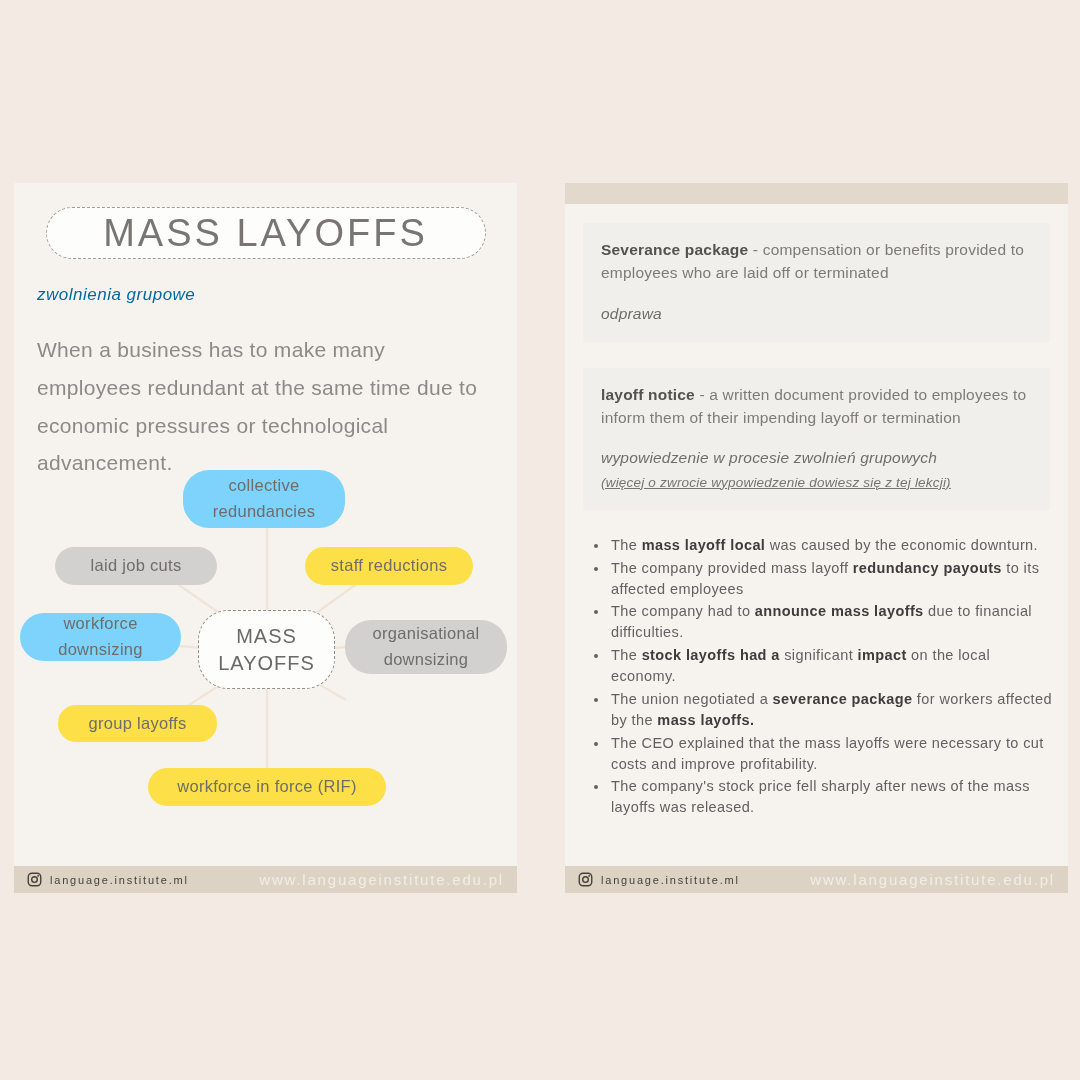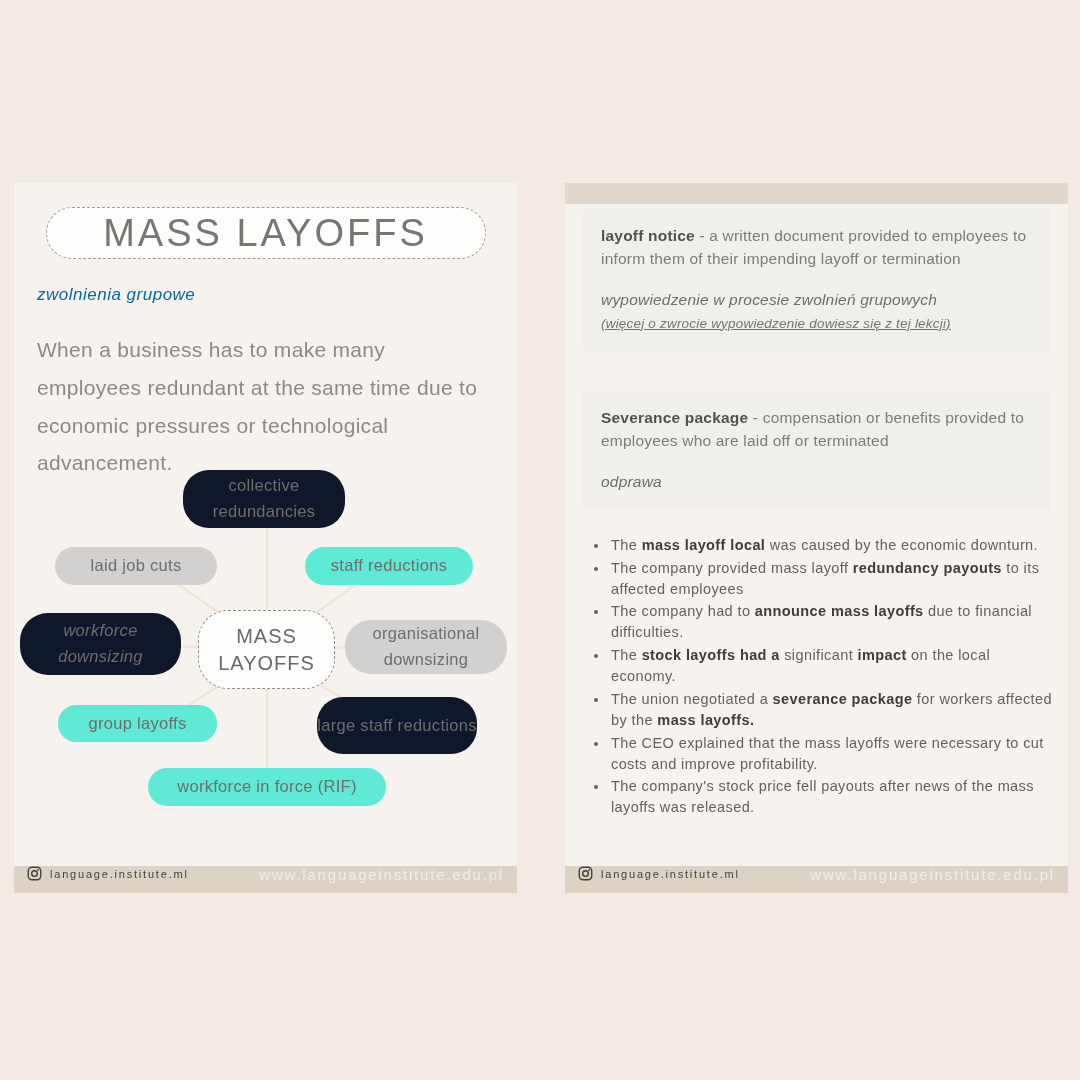--- a/index.html
+++ b/index.html
@@ -56,27 +56,27 @@
   .mindmap svg.lines { position:absolute; left:0; top:0; }
   .bubble {
     position:absolute;
     display:flex; align-items:center; justify-content:center;
     text-align:center;
     font-size:16.5px;
     line-height:1.55;
     letter-spacing:.3px;
     color:#6f6d6a;
   }
-  .tone-beige { background:#0f172a; }
-  .tone-light { background:#5eead4; }
+  .tone-beige { background:#7dd3fc; }
+  .tone-light { background:#fde047; }
   .tone-gray  { background:#d2d1cf; }
   .b0 { left:169px; top:10px;  width:162px; height:58px; border-radius:26px; }
   .b1 { left:41px;  top:87px;  width:162px; height:38px; border-radius:19px; }
   .b2 { left:291px; top:87px;  width:168px; height:38px; border-radius:19px; }
-  .b3 { left:6px;   top:153px; width:161px; height:62px; border-radius:28px;font-style:italic; }
+  .b3 { left:6px;   top:153px; width:161px; height:48px; border-radius:28px; }
   .b4 { left:331px; top:160px; width:162px; height:54px; border-radius:26px; }
   .b5 { left:44px;  top:245px; width:159px; height:37px; border-radius:18px; }
   .b6 { left:303px; top:237px; width:160px; height:57px; border-radius:26px; }
   .b7 { left:134px; top:308px; width:238px; height:38px; border-radius:19px; }
   .bubble.center {
     left:184px; top:150px; width:137px; height:79px;
     background:#fdfdfc;
     border:1px dashed #8f8d89;
     border-radius:30px;
     font-size:20px;
@@ -123,21 +123,21 @@
     line-height:1.44;
     letter-spacing:.4px;
   }
   ul.examples li { margin-bottom:2px; padding-left:2px; }
   ul.examples b { font-weight:bold; color:#3e3d3b; }
 
   
   .card-footer {
     position:absolute; left:0; bottom:0; width:503px; height:27px;
     background:#dcd3c5;
-    display:flex; align-items:flex-start; justify-content:space-between;
+    display:flex; align-items:center; justify-content:space-between;
     padding:0 13px;
   }
   .footer-left { display:flex; align-items:center; gap:8px; }
   .ig-icon { display:flex; }
   .handle {
     font-size:11px;
     letter-spacing:1.8px;
     color:#474239;
   }
   .website {
@@ -173,21 +173,20 @@
       </g>
     </svg>
 
     <div class="bubble b0 tone-beige">collective redundancies</div>
     <div class="bubble b1 tone-gray">laid job cuts</div>
     <div class="bubble b2 tone-light">staff reductions</div>
     <div class="bubble b3 tone-beige">workforce downsizing</div>
     <div class="bubble center">MASS LAYOFFS</div>
     <div class="bubble b5 tone-light">group layoffs</div>
     <div class="bubble b4 tone-gray">organisational downsizing</div>
-    <div class="bubble b6 tone-beige">large staff reductions</div>
     <div class="bubble b7 tone-light">workforce in force (RIF)</div>
   </div>
 
   <footer class="card-footer">
     <span class="footer-left">
       <span class="ig-icon">
         <svg width="15" height="15" viewBox="0 0 24 24" fill="none" stroke="#45403a" stroke-width="2.2">
           <rect x="2" y="2" width="20" height="20" rx="6"></rect>
           <circle cx="12" cy="12" r="4.5"></circle>
           <circle cx="17.8" cy="6.2" r="1.4" fill="#45403a" stroke="none"></circle>
@@ -196,39 +195,39 @@
       <span class="handle">language.institute.ml</span>
     </span>
     <span class="website">www.languageinstitute.edu.pl</span>
   </footer>
 </section>
 
 <section class="panel right">
 
   <div class="top-strip"></div>
 
+  <div class="defbox first">
+    <div><b>Severance package</b> - compensation or benefits provided to employees who are laid off or terminated</div>
+    <div class="translation">odprawa</div>
+  </div>
+
   <div class="defbox second">
     <div><b>layoff notice</b> - a written document provided to employees to inform them of their impending layoff or termination</div>
     <div class="translation">wypowiedzenie w procesie zwolnień grupowych</div>
     <div class="note">(więcej o zwrocie wypowiedzenie dowiesz się z tej lekcji)</div>
-  </div>
-
-  <div class="defbox first">
-    <div><b>Severance package</b> - compensation or benefits provided to employees who are laid off or terminated</div>
-    <div class="translation">odprawa</div>
   </div>
 
   <ul class="examples">
       <li>The <b>mass layoff local</b> was caused by the economic downturn.</li>
       <li>The company provided mass layoff <b>redundancy payouts</b> to its affected employees</li>
       <li>The company had to <b>announce mass layoffs</b> due to financial difficulties.</li>
       <li>The <b>stock layoffs had a</b> significant <b>impact</b> on the local economy.</li>
       <li>The union negotiated a <b>severance package</b> for workers affected by the <b>mass layoffs.</b></li>
       <li>The CEO explained that the mass layoffs were necessary to cut costs and improve profitability.</li>
-      <li>The company's stock price fell payouts after news of the mass layoffs was released.</li>
+      <li>The company's stock price fell sharply after news of the mass layoffs was released.</li>
     </ul>
 
   <footer class="card-footer">
     <span class="footer-left">
       <span class="ig-icon">
         <svg width="15" height="15" viewBox="0 0 24 24" fill="none" stroke="#45403a" stroke-width="2.2">
           <rect x="2" y="2" width="20" height="20" rx="6"></rect>
           <circle cx="12" cy="12" r="4.5"></circle>
           <circle cx="17.8" cy="6.2" r="1.4" fill="#45403a" stroke="none"></circle>
         </svg>

